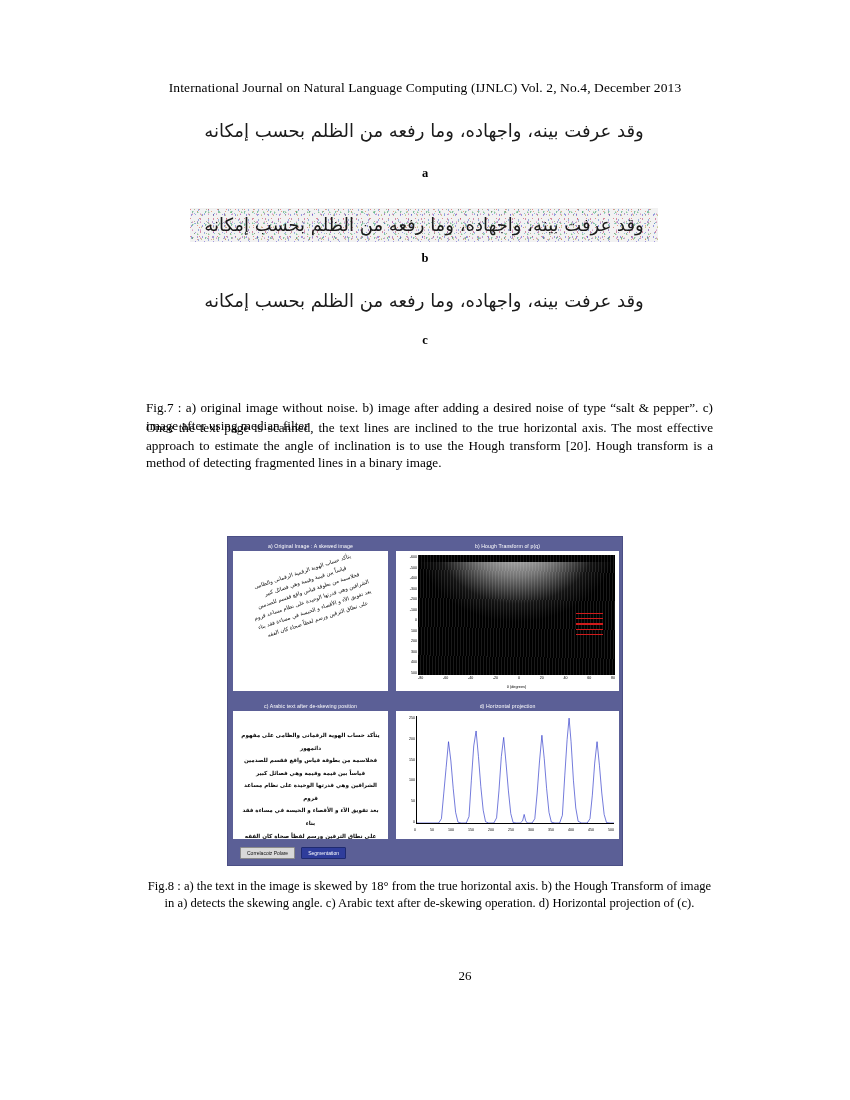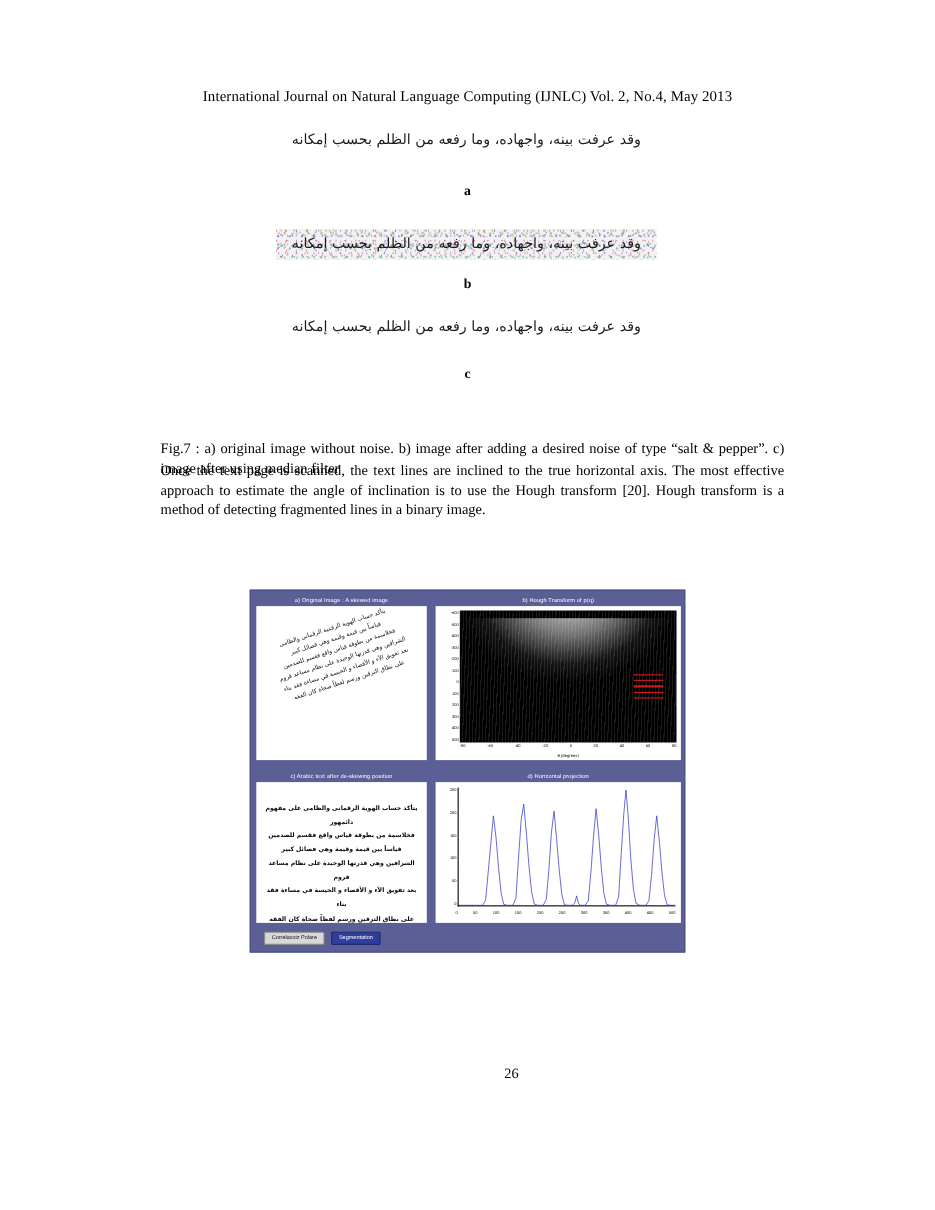--- a/index.html
+++ b/index.html
@@ -29,21 +29,21 @@
     width: 850px;
     text-align: center;
     font-size: 13.5px;
     letter-spacing: 0.1px;
   }
   .arabic-line {
     position: absolute;
     width: 848px;
     text-align: center;
     font-family: "DejaVu Sans", sans-serif;
-    font-size: 13px;
+    font-size: 18px;
     direction: rtl;
     color: #1b1b1b;
     white-space: nowrap;
   }
   .arabic-a { top: 120px; }
   .arabic-b {
     top: 208px;
   }
   .arabic-b .noise-box {
     display: inline-block;
@@ -330,21 +330,21 @@
     text-align: center;
     font-size: 13px;
     padding-left: 40px;
   }
 </style>
 </head>
 <body>
 
 <div class="page">
 
-  <div class="header">International Journal on Natural Language Computing (IJNLC) Vol. 2, No.4, May 2013</div>
+  <div class="header">International Journal on Natural Language Computing (IJNLC) Vol. 2, No.4, December 2013</div>
 
   <div class="arabic-line arabic-a">وقد عرفت بينه، واجهاده، وما رفعه من الظلم بحسب إمكانه</div>
   <div class="sublabel sub-a">a</div>
 
   <div class="arabic-line arabic-b">
     <span class="noise-box">وقد عرفت بينه، واجهاده، وما رفعه من الظلم بحسب إمكانه</span>
   </div>
   <div class="sublabel sub-b">b</div>
 
   <div class="arabic-line arabic-c">وقد عرفت بينه، واجهاده، وما رفعه من الظلم بحسب إمكانه</div>
@@ -449,15 +449,16 @@
         <span>500</span>
       </div>
     </div>
 
     <div class="fig8-buttons">
       <span class="btn">Correlacoiz Polare</span>
       <span class="btn primary">Segmentation</span>
     </div>
   </div>
 
+  <div class="fig8-caption">Fig.8 : a) the text in the image is skewed by 18° from the true horizontal axis. b) the Hough Transform of image in a) detects the skewing angle. c) Arabic text after de-skewing operation. d) Horizontal projection of (c).</div>
 
   <div class="page-number">26</div>
 </div>
 
 </body></html>

